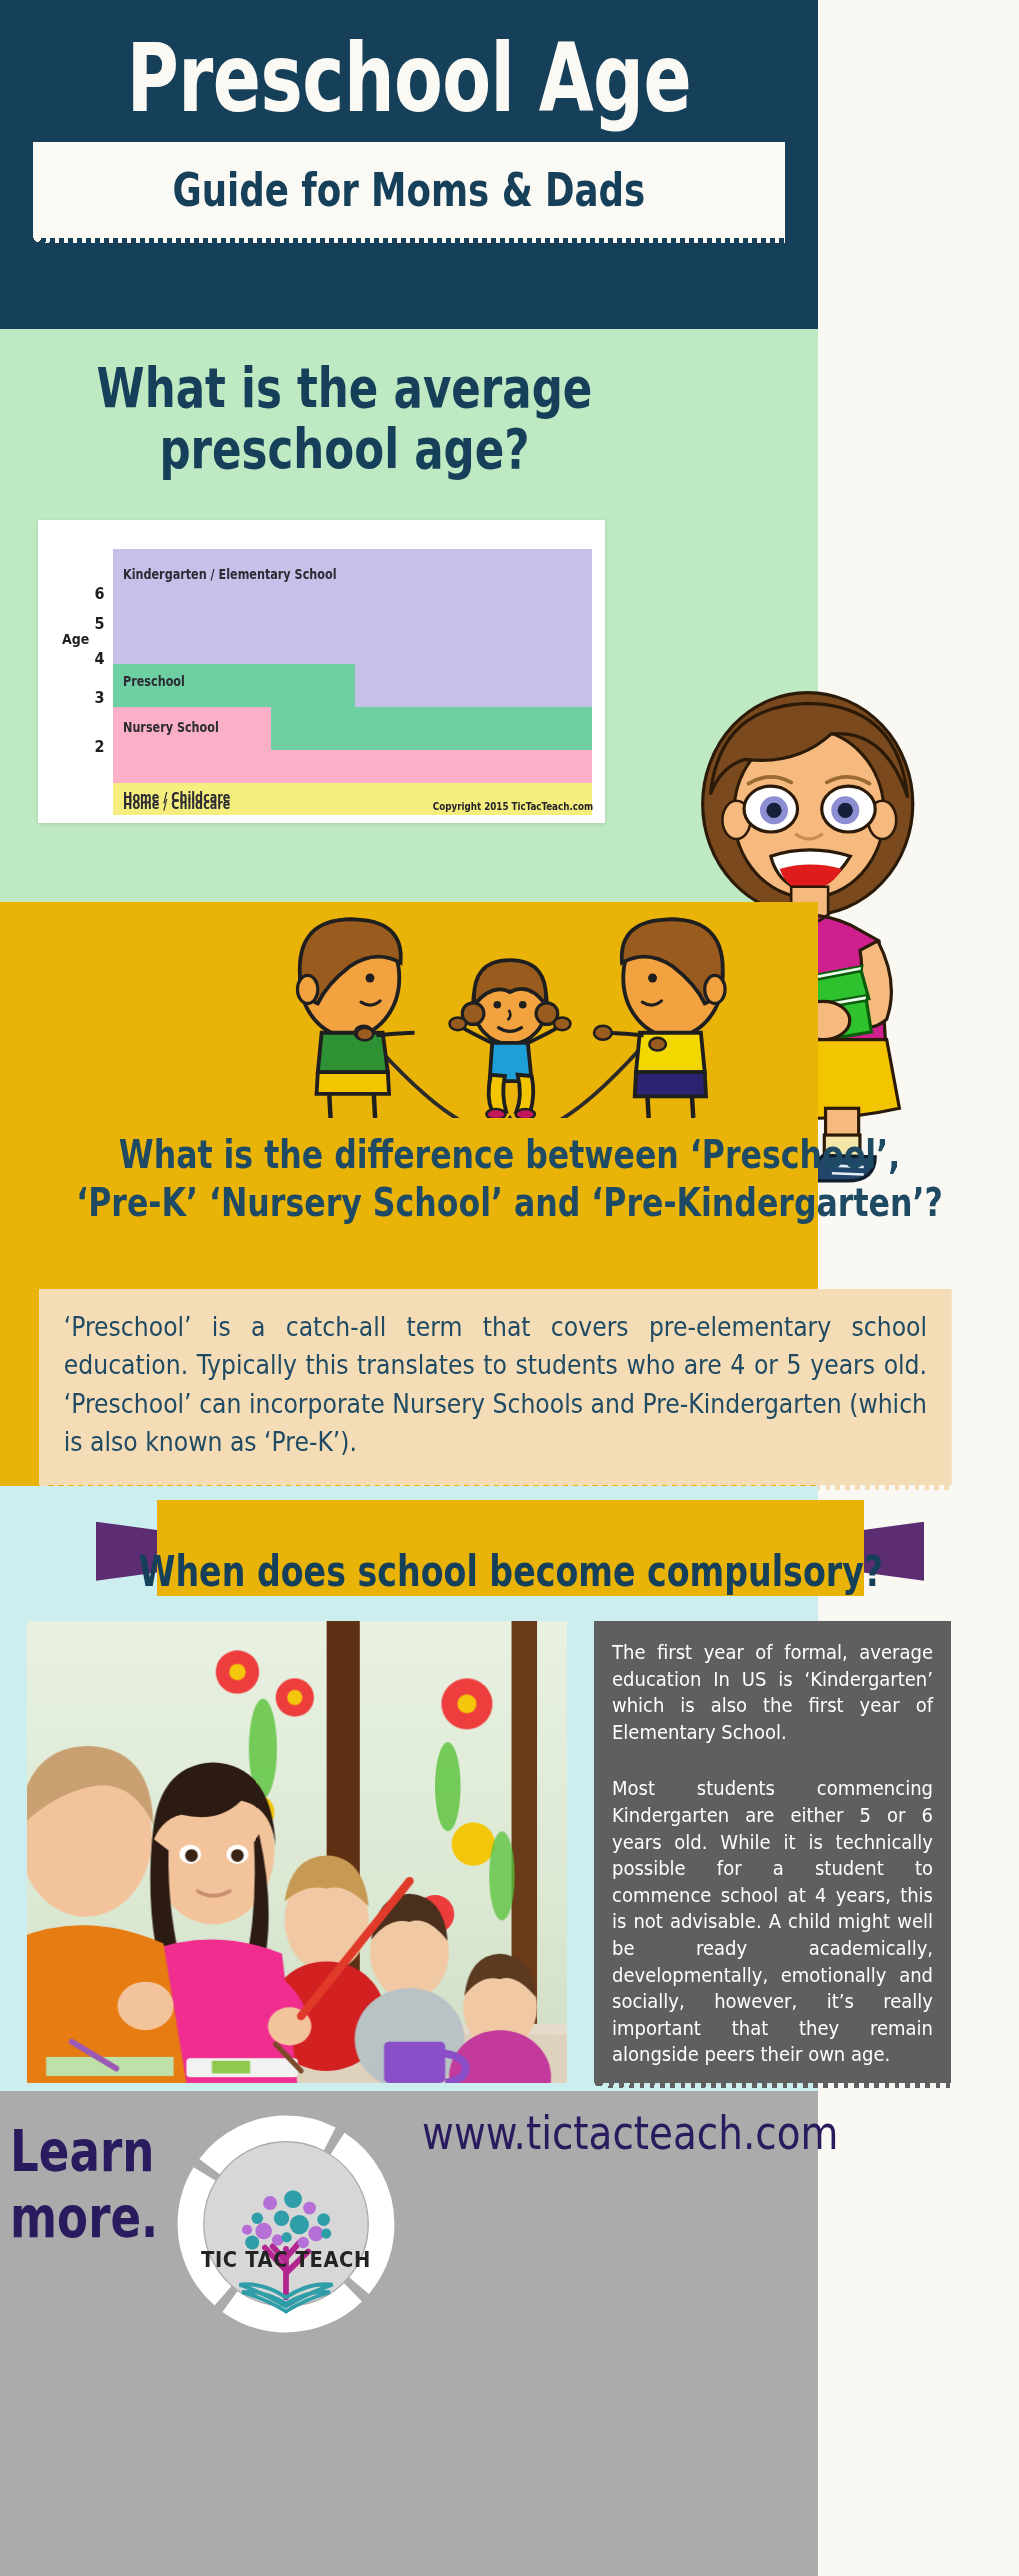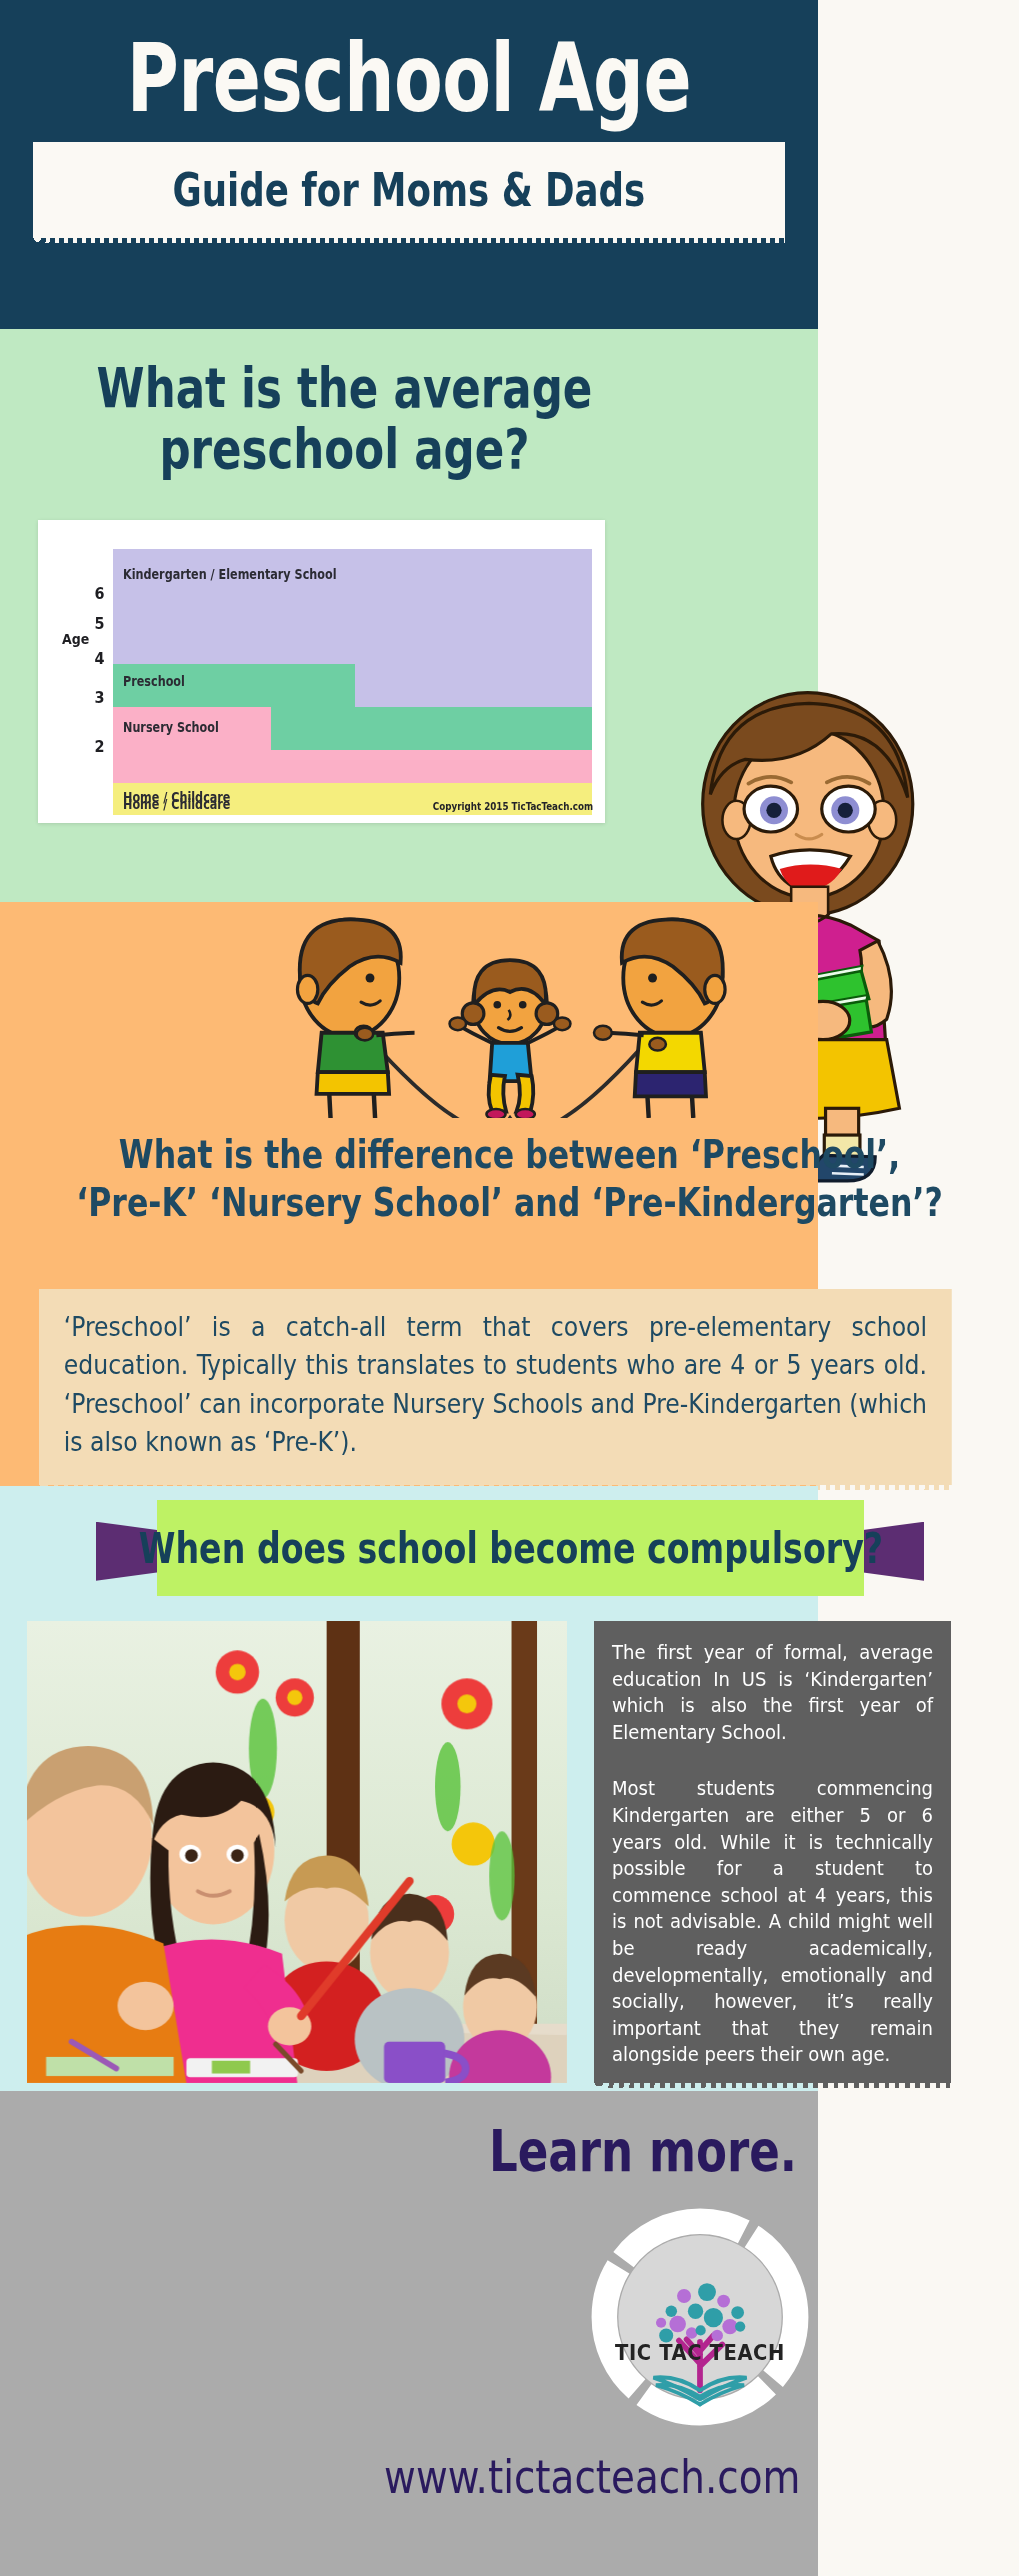--- a/index.html
+++ b/index.html
@@ -132,21 +132,21 @@
     font-weight: 600;
     transform: scaleX(0.9);
     transform-origin: right center;
   }
 
   
   .girl { position: absolute; left: 675px; top: 354px; }
 
   
   .sec-cream {
-    background: #fdba74;
+    background: #eab308;
     height: 584px;
     position: relative;
   }
   .kids-rope { position: absolute; left: 268px; top: 6.4px; }
   .q2-title {
     position: absolute;
     left: 19px; top: 229px;
     width: 981px;
     text-align: center;
     color: #1e4a63;
@@ -190,23 +190,23 @@
     top: 21.7px;
     width: 70px; height: 59px;
     background: #5c2d72;
   }
   .ribbon-tail.left  { left: 0;   clip-path: polygon(0 0, 100% 16%, 100% 84%, 0 100%); }
   .ribbon-tail.right { right: 0;  clip-path: polygon(0 16%, 100% 0, 100% 100%, 0 84%); }
   .ribbon-main {
     position: absolute;
     left: 61px; top: 0;
     width: 707px; height: 96px;
-    background: #bef264;
+    background: #eab308;
     display: flex;
-    align-items: center;
+    align-items: flex-end;
     justify-content: center;
   }
   .ribbon-text {
     color: #16405a;
     font-family: "DejaVu Sans Condensed", "Liberation Sans Narrow", "Liberation Sans", sans-serif;
     font-size: 42px;
     font-weight: 700;
     transform: scaleX(0.88);
     white-space: nowrap;
   }
@@ -237,22 +237,22 @@
     background: repeating-radial-gradient(circle at 5.1px 0, #5f5f5f 0 4.5px, transparent 4.5px 10.2px);
   }
   .gray-box p + p { margin-top: 30px; }
 
   
   .sec-footer {
     background: #ababab;
     height: 485px;
     position: relative;
     display: flex;
-    flex-direction: column;
-    align-items: flex-end;
+    flex-direction: row;
+    align-items: flex-start;
   }
   .learn-more {
     margin-top: 27px;
     color: #2a1a5e;
     font-family: "DejaVu Sans Condensed", "Liberation Sans Narrow", "Liberation Sans", sans-serif;
     font-size: 57px;
     font-weight: 700;
     transform: scaleX(0.88);
   }
   .logo-wrap { margin-top: 15.3px; position: relative; width: 236px; height: 236px; }

